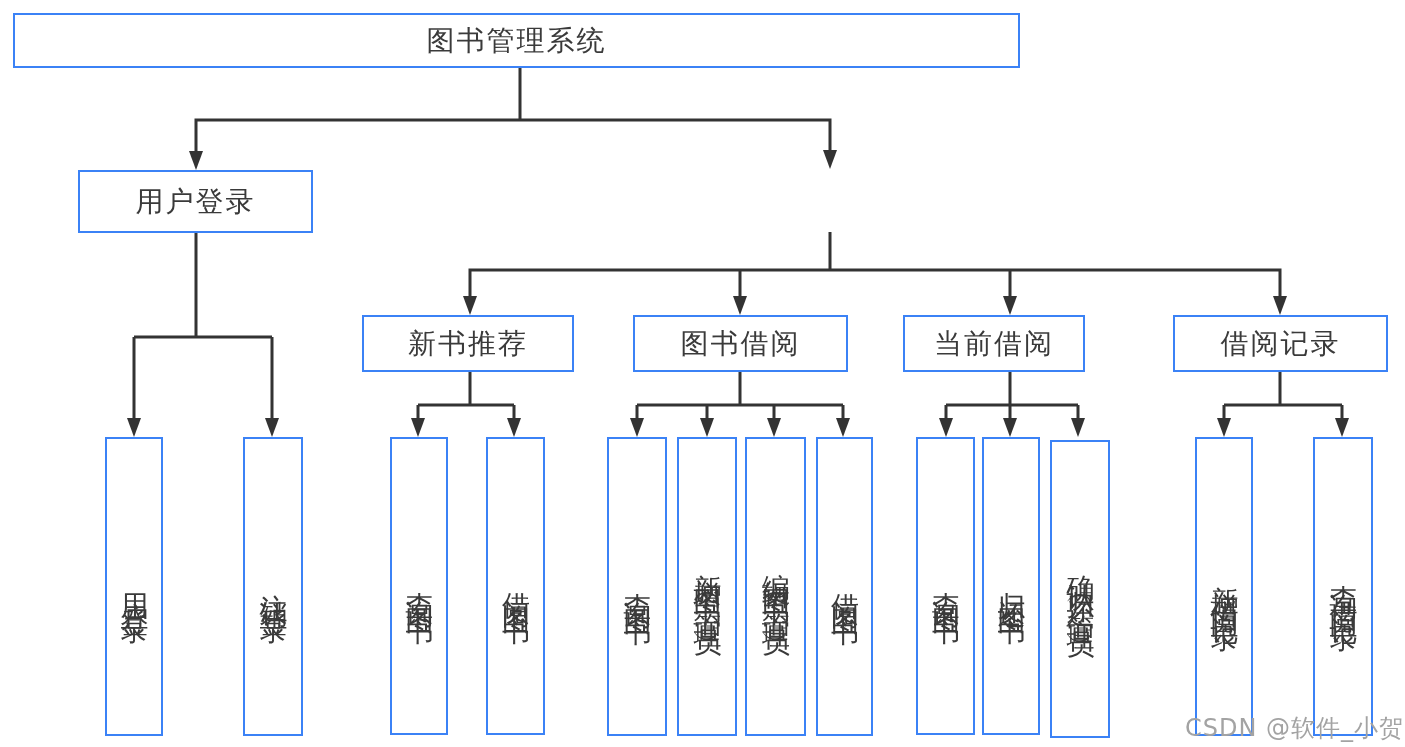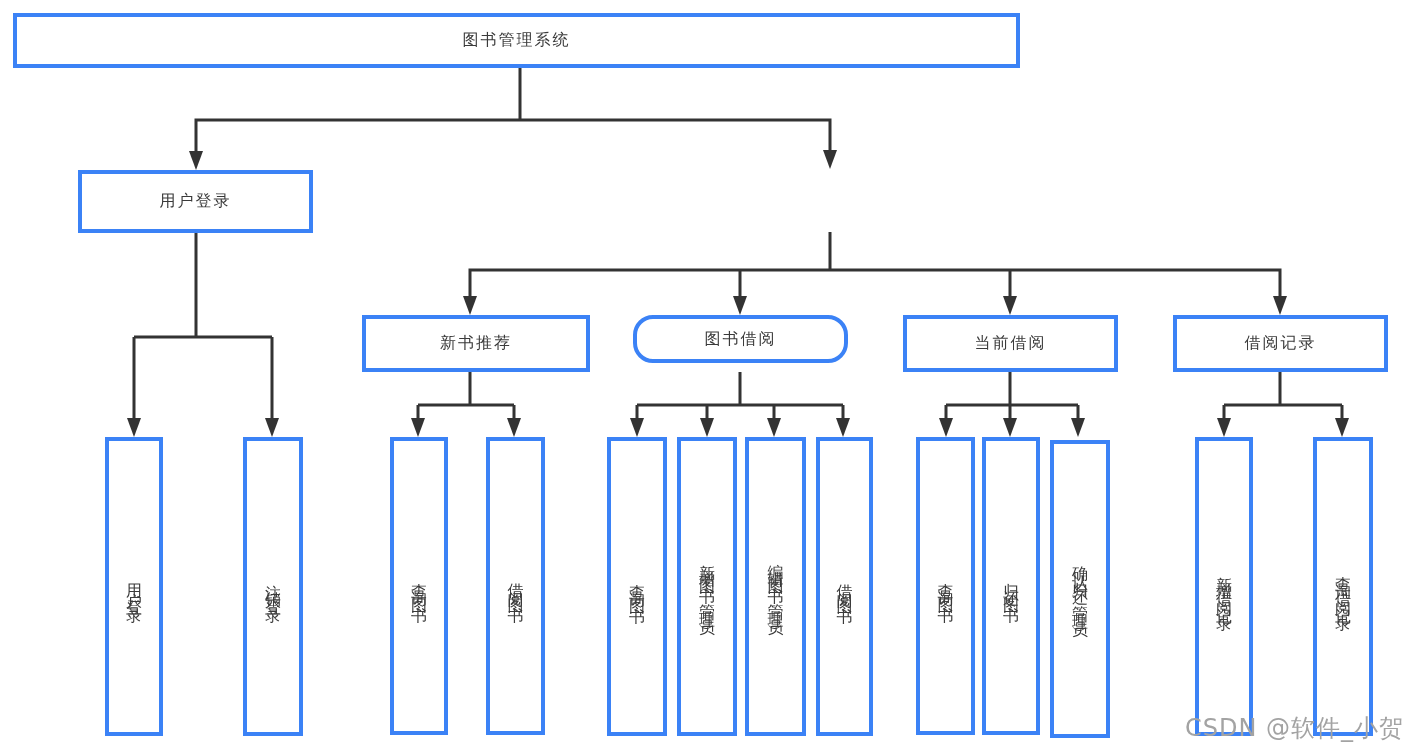--- a/index.html
+++ b/index.html
@@ -19,26 +19,26 @@
   .lines {
     position: absolute;
     left: 0;
     top: 0;
     width: 1405px;
     height: 747px;
   }
   .node {
     position: absolute;
     box-sizing: border-box;
-    border: 4px solid #3b82f6;
+    border: 2px solid #3b82f6;
     background: #ffffff;
     display: flex;
     align-items: center;
     justify-content: center;
-    font-size: 16px;
+    font-size: 28px;
     letter-spacing: 2px;
     white-space: nowrap;
   }
   .node.v span {
     writing-mode: vertical-rl;
     text-orientation: mixed;
     letter-spacing: 8px;
     line-height: 1;
     white-space: normal;
   }
@@ -98,27 +98,27 @@
   </svg>
 
   <div class="node" style="left:13px; top:13px; width:1007px; height:55px;">
     <span>图书管理系统</span>
   </div>
 
   <div class="node" style="left:78px; top:170px; width:235px; height:63px;">
     <span>用户登录</span>
   </div>
 
-  <div class="node" style="left:362px; top:315px; width:228px; height:57px;text-align:center;">
+  <div class="node" style="left:362px; top:315px; width:212px; height:57px;text-align:center;">
     <span>新书推荐</span>
   </div>
-  <div class="node" style="left:633px; top:315px; width:215px; height:48px;border-radius:20px;">
+  <div class="node" style="left:633px; top:315px; width:215px; height:57px;">
     <span>图书借阅</span>
   </div>
-  <div class="node" style="left:903px; top:315px; width:215px; height:57px;">
+  <div class="node" style="left:903px; top:315px; width:182px; height:57px;">
     <span>当前借阅</span>
   </div>
   <div class="node" style="left:1173px; top:315px; width:215px; height:57px;">
     <span>借阅记录</span>
   </div>
 
   <div class="node v" style="left:105px; top:437px; width:58px; height:299px;">
     <span>用户登录</span>
   </div>
   <div class="node v" style="left:243px; top:437px; width:60px; height:299px;">

